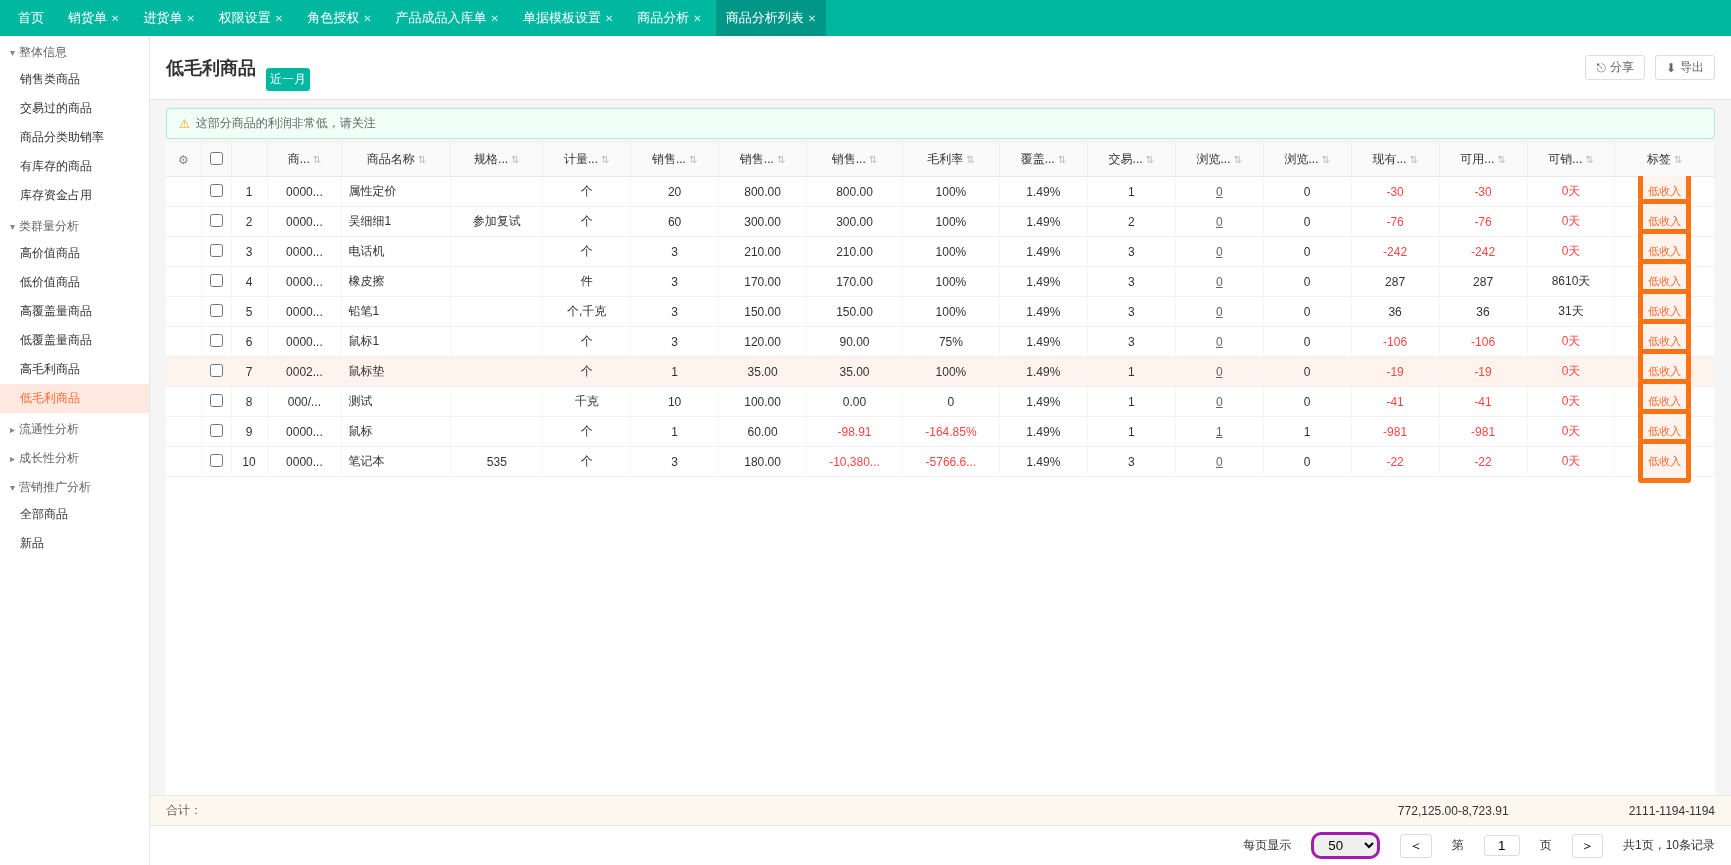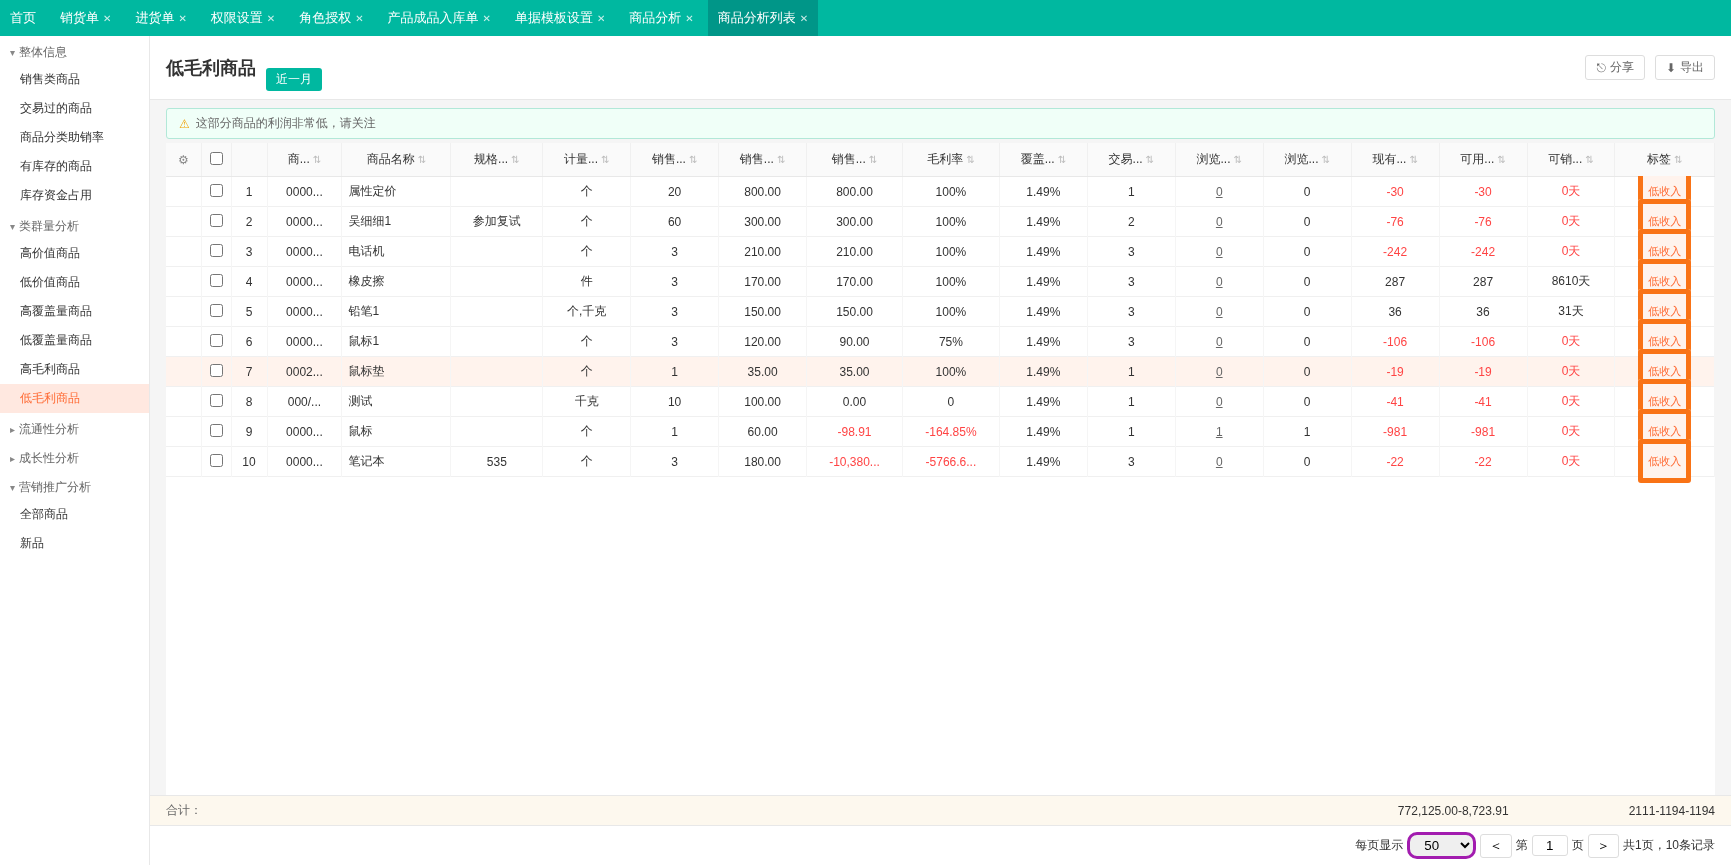--- a/index.html
+++ b/index.html
@@ -4,21 +4,21 @@
   <style>
     * { box-sizing: border-box; margin: 0; padding: 0; }
     body { font-family: 'Microsoft YaHei', Arial, sans-serif; font-size: 12px; background: #f5f5f5; color: #333; overflow: hidden; }
 
     
     .top-nav {
       background: #00b8a0;
       display: flex;
       align-items: flex-start;
       height: 36px;
-      padding: 0 0;
+      padding: 0 8px;
       color: #fff;
       gap: 4px;
     }
     .nav-item {
       padding: 0 10px;
       height: 36px;
       display: flex;
       align-items: center;
       cursor: pointer;
       font-size: 13px;
@@ -79,21 +79,21 @@
     }
     .page-title {
       font-size: 18px;
       font-weight: bold;
       color: #333;
     }
     .time-filter-btn {
       background: #00b8a0;
       color: #fff;
       border: none;
-      padding: 3px 10px;
+      padding: 3px 4px;
       border-radius: 3px;
       cursor: pointer;
       font-size: 12px;
       margin-top: 24px;
     }
     .search-box {
       display: flex;
       align-items: center;
       border: 1px solid #ddd;
       border-radius: 3px;
@@ -209,21 +209,21 @@
     .footer-val { color: #333; }
 
     
     .pagination-bar {
       background: #fff;
       border-top: 1px solid #e8e8e8;
       padding: 6px 16px;
       display: flex;
       align-items: center;
       justify-content: flex-end;
-      gap: 4px;
+      gap: 20px;
       font-size: 12px;
     }
     .pagination-bar select {
       border: 3px solid #a21caf;
       padding: 2px 10px;
       border-radius: 10px;
     }
     .page-btn {
       border: 1px solid #ddd;
       background: #fff;

